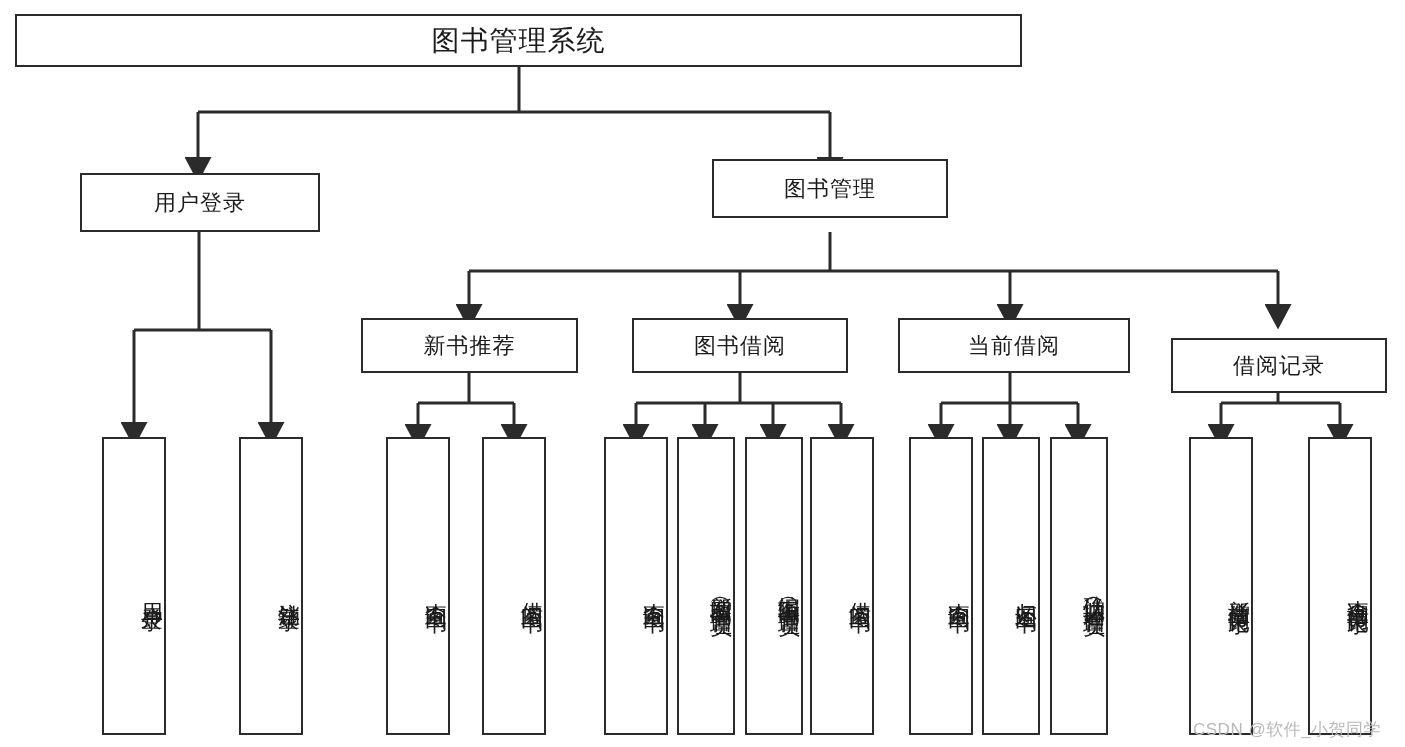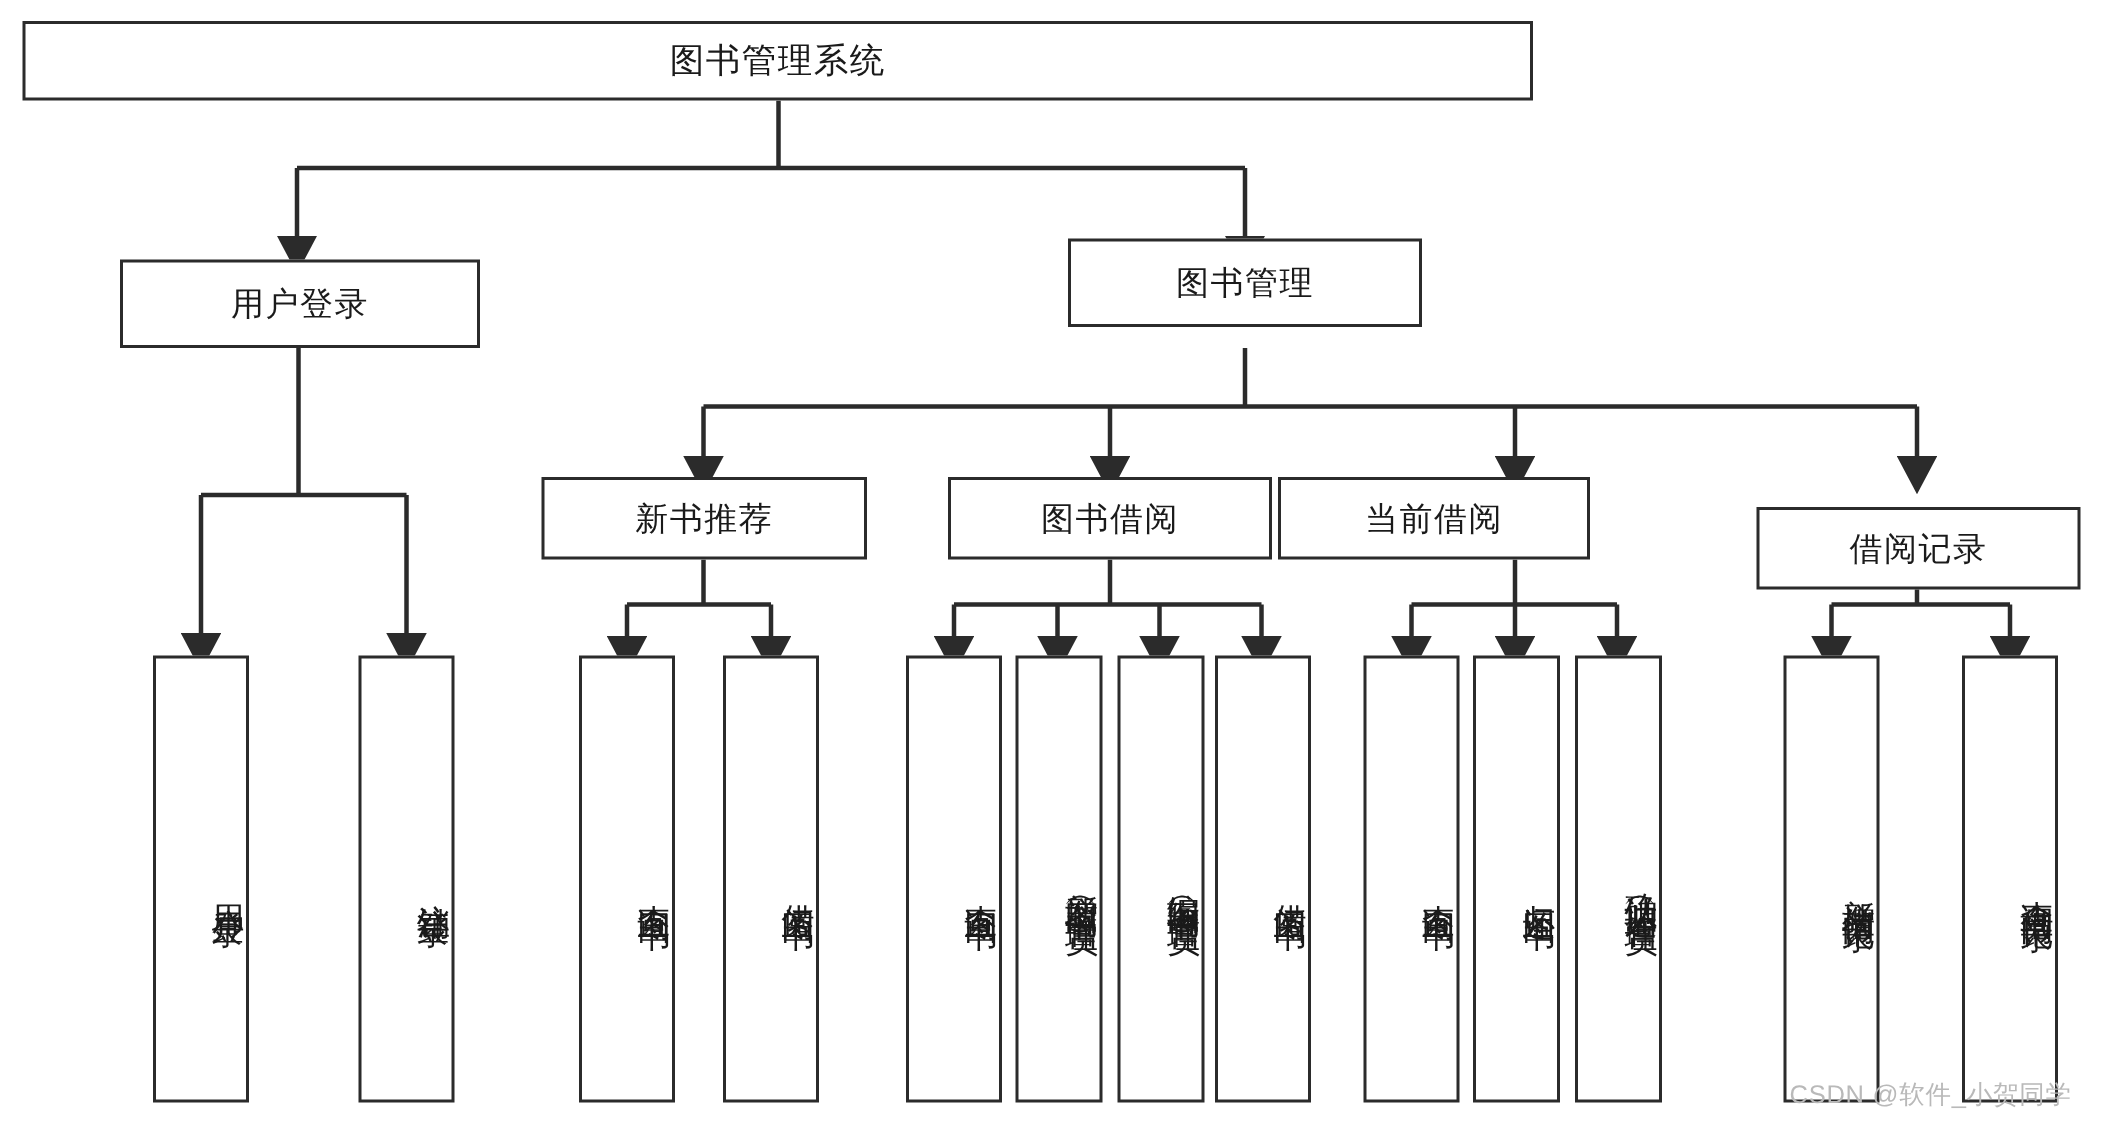--- a/index.html
+++ b/index.html
@@ -33,21 +33,21 @@
     display: flex;
     align-items: center;
     justify-content: center;
     color: #1a1a1a;
   }
   .node.horiz {
     font-size: 22px;
     letter-spacing: 1px;
   }
   .node.root {
-    font-size: 23px;
+    font-size: 28px;
     font-family: Liberation Serif, serif;
   }
   .node.vert {
     writing-mode: vertical-rl;
     text-orientation: upright;
     font-size: 22px;
     letter-spacing: 3px;
     padding-top: 10px;
     align-items: flex-start;
     justify-content: center;
@@ -133,21 +133,21 @@
   <div class="node horiz" style="left:712px; top:159px; width:236px; height:59px;">
     <span>图书管理</span>
   </div>
 
   <div class="node horiz" style="left:632px; top:318px; width:216px; height:55px;">
     <span>图书借阅</span>
   </div>
   <div class="node horiz" style="left:361px; top:318px; width:217px; height:55px;">
     <span>新书推荐</span>
   </div>
-  <div class="node horiz" style="left:852px; top:318px; width:208px; height:55px;">
+  <div class="node horiz" style="left:898px; top:318px; width:232px; height:55px;">
     <span>当前借阅</span>
   </div>
   <div class="node horiz" style="left:1171px; top:318px; width:216px; height:55px;margin-top:20px;">
     <span>借阅记录</span>
   </div>
 
   <div class="node vert" style="left:102px; top:437px; width:64px; height:298px;">
     <span class="vlabel">用户登录</span>
   </div>
   <div class="node vert" style="left:239px; top:437px; width:64px; height:298px;">

